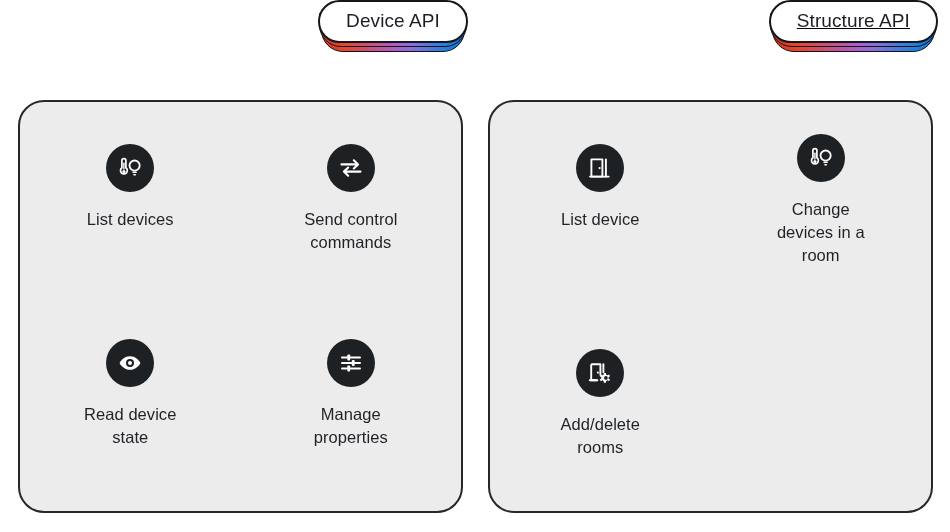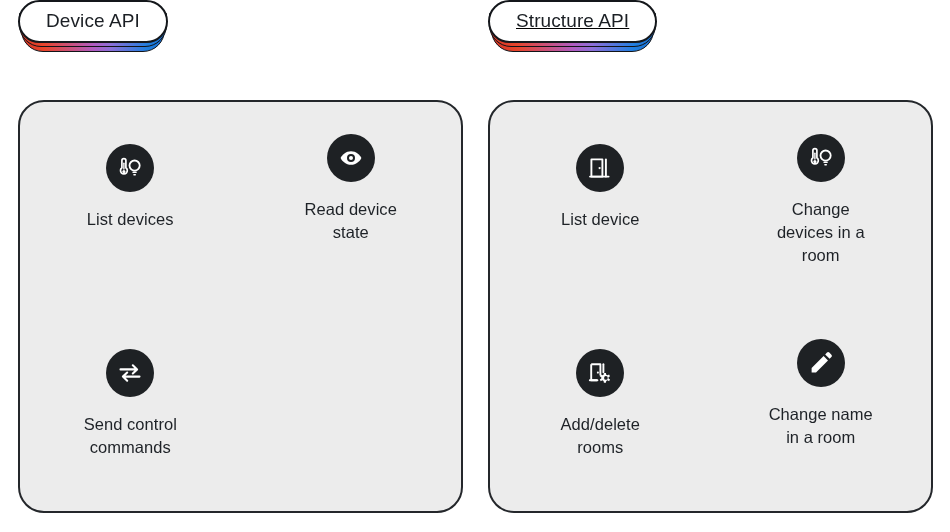--- a/index.html
+++ b/index.html
@@ -29,21 +29,21 @@
   }
   .column.left  { left: 18px; }
   .column.right { left: 488px; text-decoration: underline; }
 
   
   .badge-wrap {
     position: relative;
     height: 86px;
     display: flex;
     align-items: flex-start;
-    justify-content: flex-start;
+    justify-content: flex-end;
   }
   .badge-stack {
     position: relative;
     display: inline-block;
   }
   .grad-bar {
     position: absolute;
     left: 1px;
     right: 1px;
     height: 34px;
@@ -148,43 +148,61 @@
               <circle cx="7.9" cy="17.6" r="1.55" fill="#fff"></circle>
               <rect x="7.2" y="8.6" width="1.4" height="7.2" rx="0.7" fill="#fff"></rect>
               <circle cx="18.6" cy="11.6" r="5.1" stroke="#fff" stroke-width="1.8"></circle>
               <rect x="16.3" y="17.4" width="4.6" height="1.5" rx="0.75" fill="#fff"></rect>
               <rect x="17.2" y="20.0" width="2.8" height="1.4" rx="0.7" fill="#fff"></rect>
             </svg>
           </span>
           <div class="cell-label">List devices</div>
         </div>
 
+        <div class="cell">
+          <span class="icon-circle">
+            <svg width="28" height="28" viewBox="0 0 28 28" fill="none">
+              <path d="M4.5 10.4h16.2M16.8 6.3l4.3 4.1-4.3 4.1" stroke="#fff" stroke-width="2.1" stroke-linecap="round" stroke-linejoin="round"></path>
+              <path d="M23.5 17.6H7.3M11.2 13.5l-4.3 4.1 4.3 4.1" stroke="#fff" stroke-width="2.1" stroke-linecap="round" stroke-linejoin="round"></path>
+            </svg>
+          </span>
+          <div class="cell-label">Send control
+commands</div>
+        </div>
+
         <div class="cell row2">
           <span class="icon-circle">
             <svg width="28" height="28" viewBox="0 0 28 28" fill="none">
               <path d="M14 7.2c-5.0 0-9.0 3.6-10.4 6.8C5.0 17.2 9.0 20.8 14 20.8s9.0-3.6 10.4-6.8C23.0 10.8 19.0 7.2 14 7.2z" fill="#fff"></path>
               <circle cx="14" cy="14" r="4.0" fill="#1e2124"></circle>
               <circle cx="14" cy="14" r="2.0" fill="#fff"></circle>
             </svg>
           </span>
           <div class="cell-label">Read device
 state</div>
         </div>
 
-        <div class="cell">
-          <span class="icon-circle">
-            <svg width="28" height="28" viewBox="0 0 28 28" fill="none">
-              <path d="M4.5 10.4h16.2M16.8 6.3l4.3 4.1-4.3 4.1" stroke="#fff" stroke-width="2.1" stroke-linecap="round" stroke-linejoin="round"></path>
-              <path d="M23.5 17.6H7.3M11.2 13.5l-4.3 4.1 4.3 4.1" stroke="#fff" stroke-width="2.1" stroke-linecap="round" stroke-linejoin="round"></path>
-            </svg>
-          </span>
-          <div class="cell-label">Send control
-commands</div>
-        </div>
-
+        <div class="cell row2">
+          <span class="icon-circle">
+            <svg width="28" height="28" viewBox="0 0 28 28" fill="none">
+              <g stroke="#fff" stroke-width="2.0" stroke-linecap="round">
+                <path d="M5 8.6h5.0M13.6 8.6h9.4"></path>
+                <path d="M5 14h9.4M18.0 14h5.0"></path>
+                <path d="M5 19.4h5.0M13.6 19.4h9.4"></path>
+              </g>
+              <g fill="#fff">
+                <rect x="10.3" y="5.6" width="2.9" height="6.0" rx="1.0"></rect>
+                <rect x="14.8" y="11.0" width="2.9" height="6.0" rx="1.0"></rect>
+                <rect x="10.3" y="16.4" width="2.9" height="6.0" rx="1.0"></rect>
+              </g>
+            </svg>
+          </span>
+          <div class="cell-label">Manage
+properties</div>
+        </div>
 
       </div>
     </div>
   </div>
 
   <div class="column right">
 
     <div class="badge-wrap">
       <div class="badge-stack">
         <div class="grad-bar b1"></div>
@@ -233,28 +251,18 @@
               <path d="M17.4 5.2v8.0" stroke="#fff" stroke-width="1.9" stroke-linecap="round"></path>
               <path d="M3.8 21.2h7.6" stroke="#fff" stroke-width="1.9" stroke-linecap="round"></path>
               <path d="M18.9 13.9l1.0-.0.35 1.75 1.25.72 1.55-.88.98 1.7-1.5.95.0 1.44 1.5.95-.98 1.7-1.55-.88-1.25.72-.35 1.75h-2.0l-.35-1.75-1.25-.72-1.55.88-.98-1.7 1.5-.95.0-1.44-1.5-.95.98-1.7 1.55.88 1.25-.72.35-1.75z" fill="#fff"></path>
               <circle cx="19.9" cy="18.9" r="1.85" fill="#1e2124"></circle>
             </svg>
           </span>
           <div class="cell-label">Add/delete
 rooms</div>
         </div>
 
-        <div class="cell row2">
-          <span class="icon-circle">
-            <svg width="28" height="28" viewBox="0 0 28 28" fill="none">
-              <path d="M4.6 19.0l12.0-12.0 4.4 4.4-12.0 12.0H4.6v-4.4z" fill="#fff"></path>
-              <path d="M18.2 5.4l1.8-1.8a1.6 1.6 0 0 1 2.3 0l2.1 2.1a1.6 1.6 0 0 1 0 2.3l-1.8 1.8-4.4-4.4z" fill="#fff"></path>
-            </svg>
-          </span>
-          <div class="cell-label">Change name
-in a room</div>
-        </div>
 
       </div>
     </div>
   </div>
 
 </div>
 
 </body></html>

